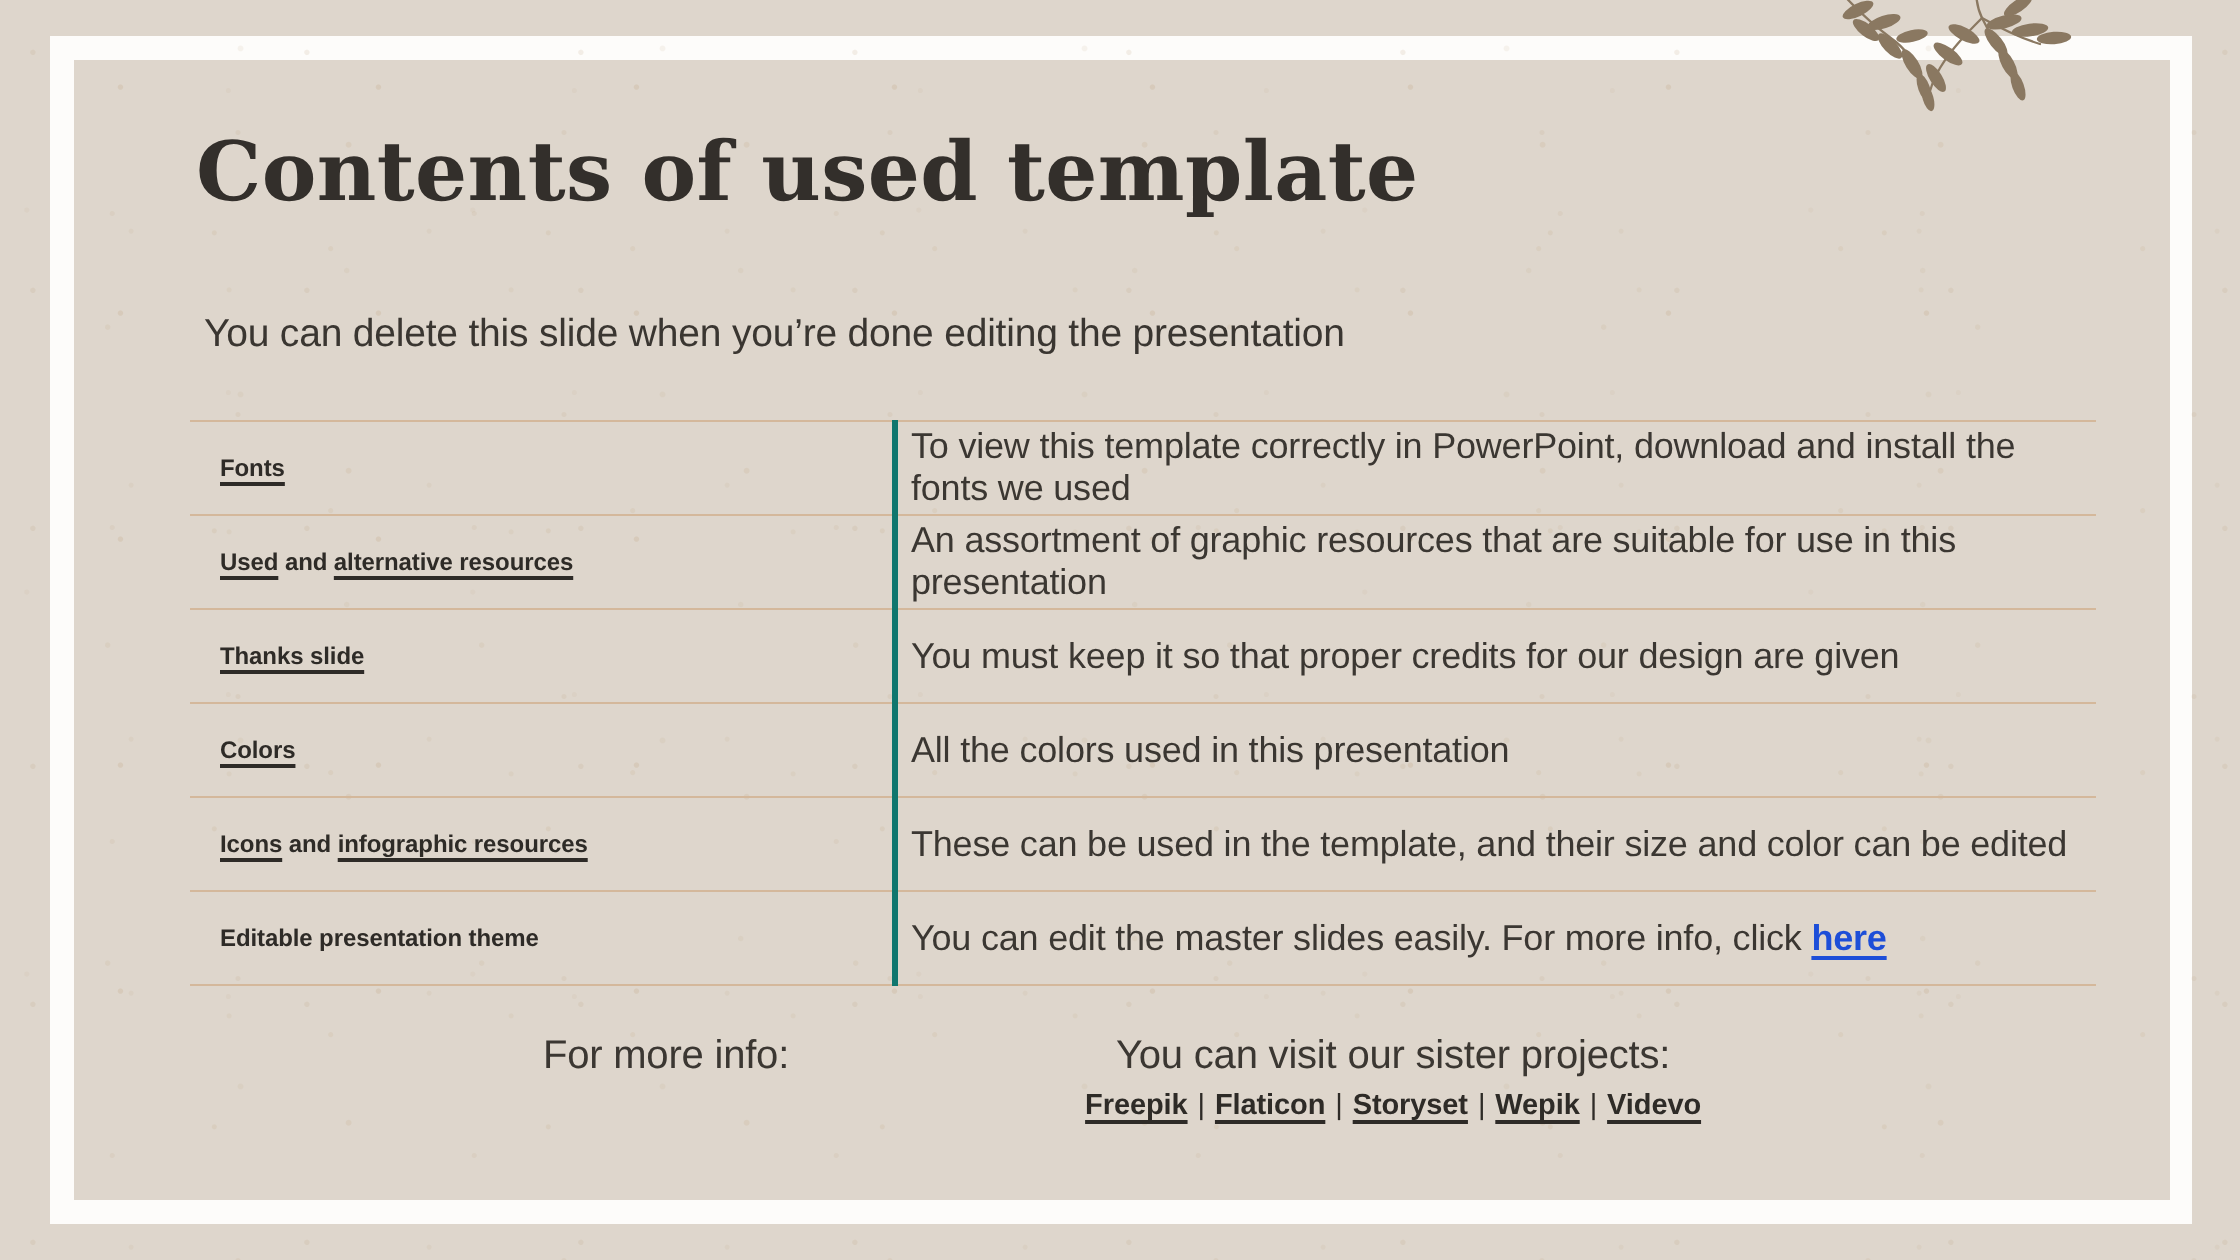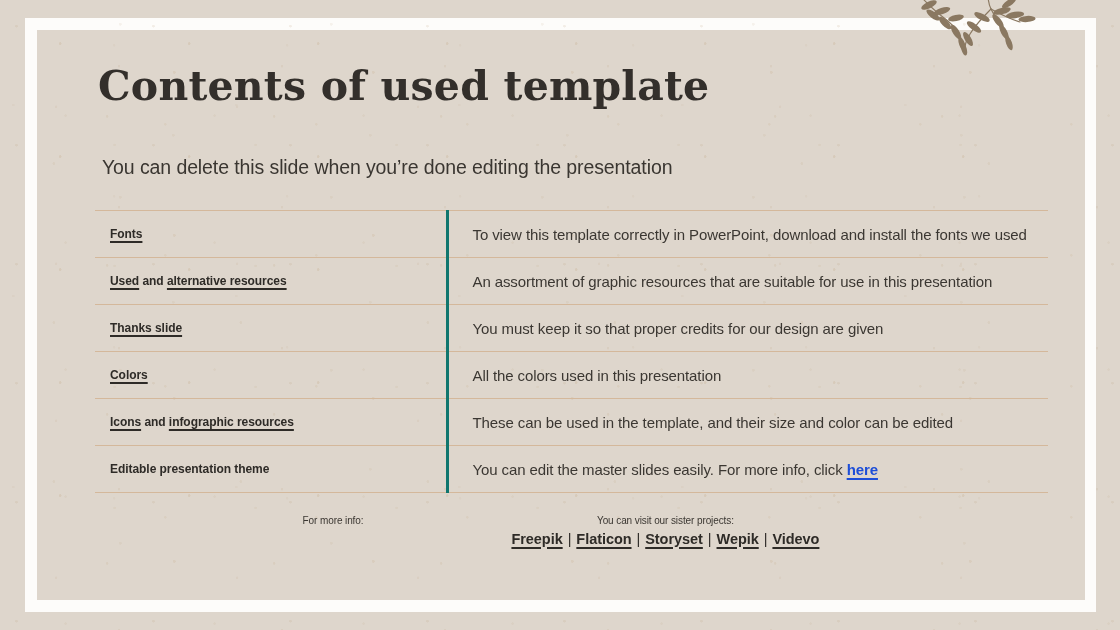--- a/index.html
+++ b/index.html
@@ -146,22 +146,22 @@
 
   td.cell-left {
     padding-left: 15px;
     font-size: 12px;
     font-weight: 700;
     color: #2e2b27;
     border-right: 3px solid #0f766e;
     letter-spacing: -.05px;
   }
   td.cell-right {
-    padding-left: 24px;
-    font-size: 15px;
+    padding-left: 7px;
+    font-size: 18px;
     font-weight: 400;
     color: #3b3732;
     letter-spacing: -.1px;
   }
   .lnk {
     text-decoration: underline;
     text-decoration-thickness: 1.6px;
     text-underline-offset: 2.5px;
     cursor: pointer;
   }
@@ -180,21 +180,21 @@
     position: absolute;
     left: 0;
     top: 484px;
     width: 1048px;
     display: flex;
     justify-content: center;
     gap: 148px;
   }
   .fcol { text-align: center; }
   .fcol .fhead {
-    font-size: 10px;
+    font-size: 20px;
     color: #3b3732;
     line-height: 1.45;
     letter-spacing: -.1px;
   }
   .fcol .flinks {
     font-size: 14.5px;
     font-weight: 700;
     color: #2e2b27;
     line-height: 1.5;
     letter-spacing: -.05px;

